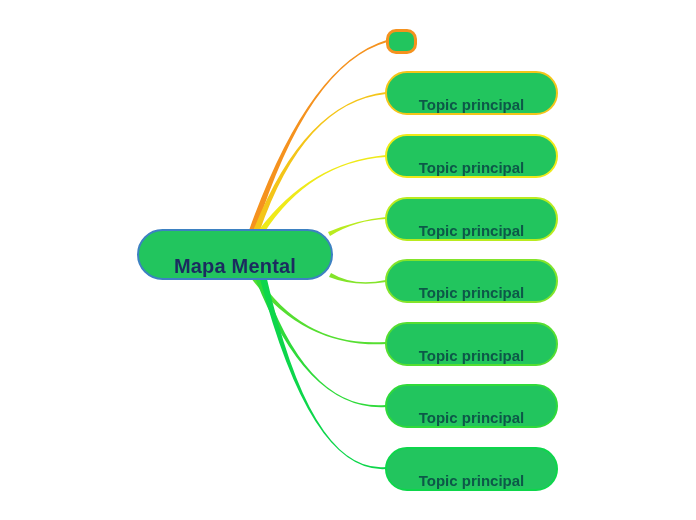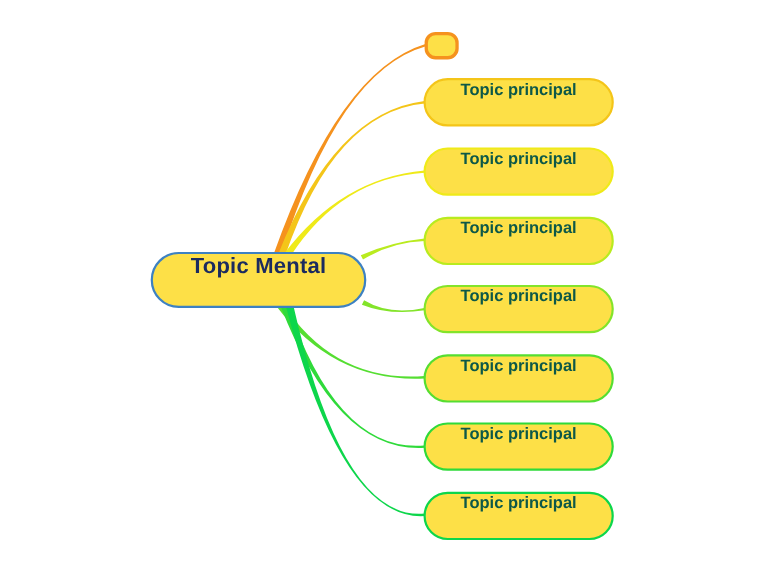--- a/index.html
+++ b/index.html
@@ -16,23 +16,23 @@
     overflow: hidden;
   }
   .connectors {
     position: absolute;
     left: 0;
     top: 0;
   }
   .node {
     position: absolute;
     box-sizing: border-box;
-    background: #fde047;
+    background: #22c55e;
     display: flex;
-    align-items: flex-start;
+    align-items: flex-end;
     justify-content: center;
     font-weight: bold;
   }
   .root-node {
     left: 137px;
     top: 229px;
     width: 196px;
     height: 51px;
     border: 2.5px solid #3D81C2;
     border-radius: 26px;
@@ -97,16 +97,16 @@
     <span>Topic principal</span>
   </div>
   <div class="node topic-node t5" style="border-color: rgb(47, 218, 58); color: rgb(13, 88, 72);">
     <span>Topic principal</span>
   </div>
   <div class="node topic-node t6" style="border-color: rgb(13, 214, 75); color: rgb(13, 88, 72);">
     <span>Topic principal</span>
   </div>
 
   <div class="node root-node" style="border-color: rgb(61, 129, 194); color: rgb(27, 43, 95);">
-    <span>Topic Mental</span>
+    <span>Mapa Mental</span>
   </div>
 
 </div>
 
 </body></html>

